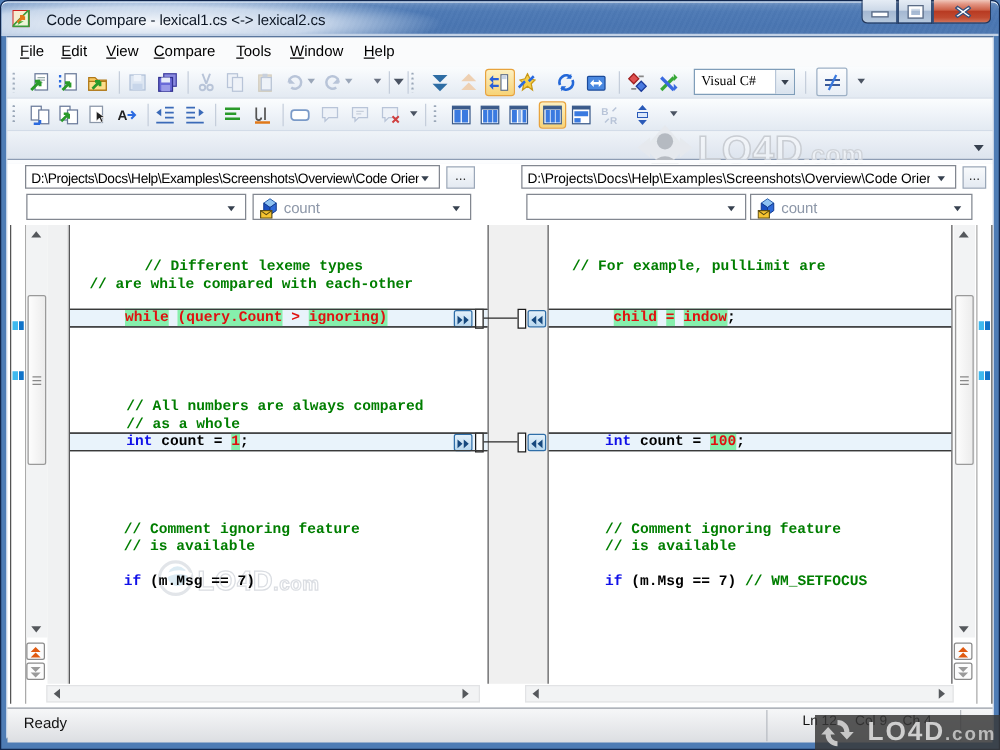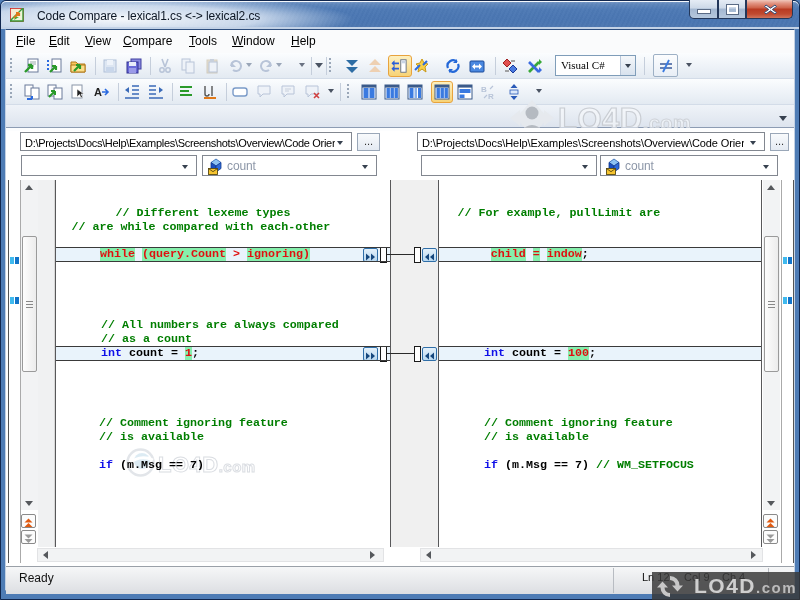--- a/index.html
+++ b/index.html
@@ -467,21 +467,21 @@
       <circle cx="14.5" cy="14.5" r="13" fill="none" stroke="#dde1e6" stroke-width="2.5"></circle>
       <circle cx="16" cy="13" r="8" fill="#d7e8f2"></circle>
       <path d="M2 16 q12 -10 25 -4" stroke="#fff" stroke-width="3" fill="none"></path>
     </svg>
     <span class="abs" style="left:152px;top:321px;font-size:22px;font-weight:bold;letter-spacing:0.5px;color:rgba(255,255,255,0.35);-webkit-text-stroke:1px rgba(205,210,216,0.75);">LO4D<span style="font-size:15px;">.com</span></span>
 
     <div class="ln c" style="left:65.5px;top:75px;margin-left:44px;">// Different lexeme types</div>
     <div class="ln c" style="left:65.5px;top:89px;">// are while compared with each-other</div>
     <div class="ln" style="left:94px;top:117px;height:13px;line-height:13px;"><span class="r hl">while</span><span class="r"> </span><span class="r hl">(query.Count</span><span class="r"> &gt; </span><span class="r hl">ignoring)</span></div>
     <div class="ln c" style="left:95px;top:187px;">// All numbers are always compared</div>
-    <div class="ln c" style="left:95px;top:201px;">// as a count</div>
+    <div class="ln c" style="left:95px;top:201px;">// as a whole</div>
     <div class="ln" style="left:95px;top:215.5px;height:13px;line-height:13px;"><span class="k">int</span> count = <span class="r hl">1</span>;</div>
     <div class="ln c" style="left:93px;top:285px;">// Comment ignoring feature</div>
     <div class="ln c" style="left:93px;top:299px;">// is available</div>
     <div class="ln" style="left:93px;top:327px;"><span class="k">if</span> (m.Msg == 7)</div>
 
     <div class="ln c" style="left:451.5px;top:75px;">// For example, pullLimit are</div>
     <div class="ln" style="left:484.7px;top:117px;height:13px;line-height:13px;"><span class="r hl">child</span><span class="r"> </span><span class="r hl">=</span><span class="r"> </span><span class="r hl">indow</span>;</div>
     <div class="ln" style="left:478px;top:215.5px;height:13px;line-height:13px;"><span class="k">int</span> count = <span class="r hl">100</span>;</div>
     <div class="ln c" style="left:478px;top:285px;">// Comment ignoring feature</div>
     <div class="ln c" style="left:478px;top:299px;">// is available</div>

